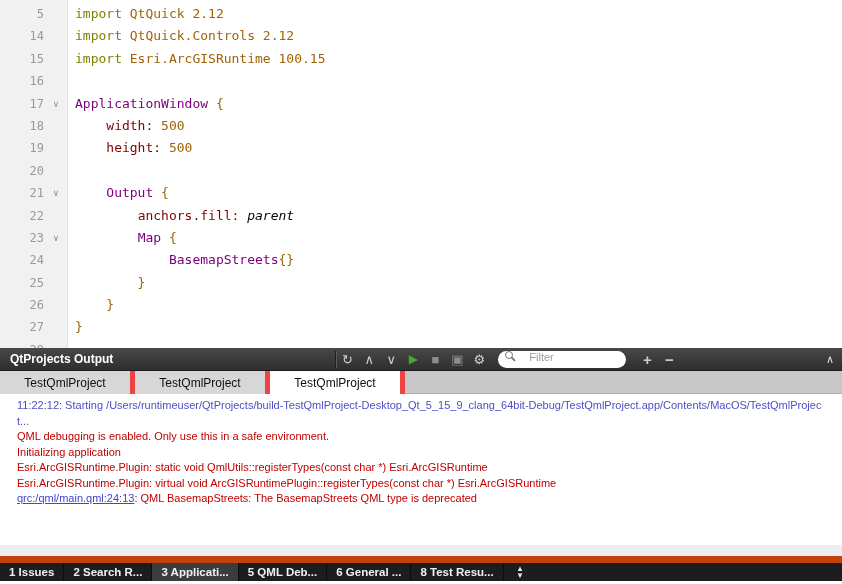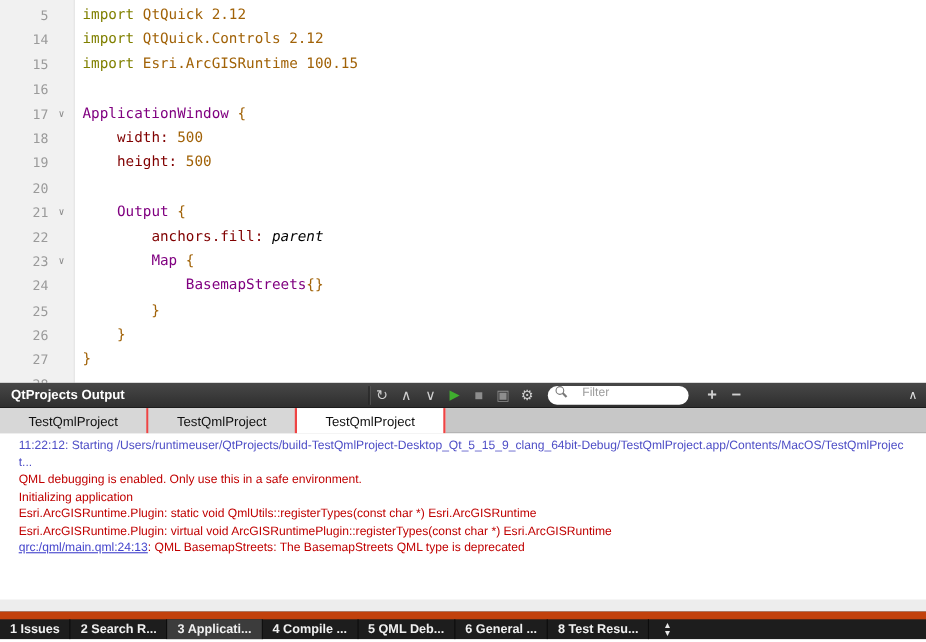--- a/index.html
+++ b/index.html
@@ -36,21 +36,21 @@
               margin:0 10px 0 8px;padding:0 7px;gap:16px;flex:none}
   .mag{width:8px;height:8px;border:1.5px solid #787878;border-radius:50%;position:relative;flex:none}
   .mag::after{content:"";position:absolute;width:4.5px;height:1.5px;background:#787878;transform:rotate(45deg);right:-3.5px;bottom:-1.5px}
   .filter-input{border:none;outline:none;font-size:11px;width:92px;color:#333;background:transparent;font-family:"Liberation Sans",sans-serif}
   .filter-input::placeholder{color:#9c9c9c}
   .oh-collapse{margin-left:auto;margin-right:8px;color:#e0e0e0;font-size:11px}
 
   
   .tabstrip{position:absolute;left:0;top:371px;width:842px;height:23px;background:#c7c7c7;display:flex;border-bottom:1px solid #adadad}
   .tab{width:135px;height:23px;display:flex;align-items:center;justify-content:center;font-size:12px;
-       background:#d7d7d7;border-right:2px solid #ef4444;color:#101010;cursor:default}
+       background:#d7d7d7;border-right:5px solid #ef4444;color:#101010;cursor:default}
   .tab.active{background:#fff}
 
   
   .output-body{position:absolute;left:0;top:394px;width:842px;height:151px;background:#fff;overflow:hidden;
                font-family:Liberation Sans, sans-serif;font-size:11px;padding:4px 17px}
   .out-line{line-height:15.5px;white-space:pre-wrap;word-break:break-all}
   .out-status{color:#4e4ec6}
   .out-stderr{color:#c00000}
   .out-link{color:#4444cc;text-decoration:underline;cursor:pointer}
 
@@ -127,21 +127,20 @@
       <div class="out-line"><span class="out-link">qrc:/qml/main.qml:24:13</span><span class="out-stderr">: QML BasemapStreets: The BasemapStreets QML type is deprecated</span></div>
     </div>
 
   <div class="gap"></div>
 
   <div class="statusbar">
     <div class="sb-items">
         <div class="sb-item">1 Issues</div>
         <div class="sb-item">2 Search R...</div>
         <div class="sb-item active">3 Applicati...</div>
-        <div class="sb-item">4 Compile ...</div>
         <div class="sb-item">5 QML Deb...</div>
         <div class="sb-item">6 General ...</div>
         <div class="sb-item">8 Test Resu...</div>
       </div>
     <div class="sb-expander">
       <span>▴</span>
       <span>▾</span>
     </div>
   </div>
 

